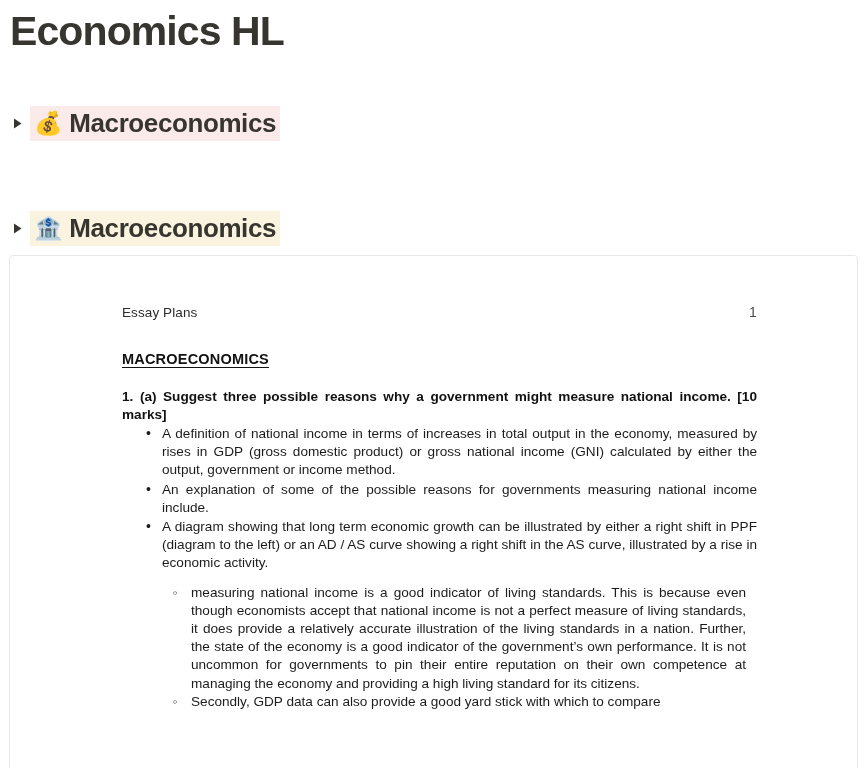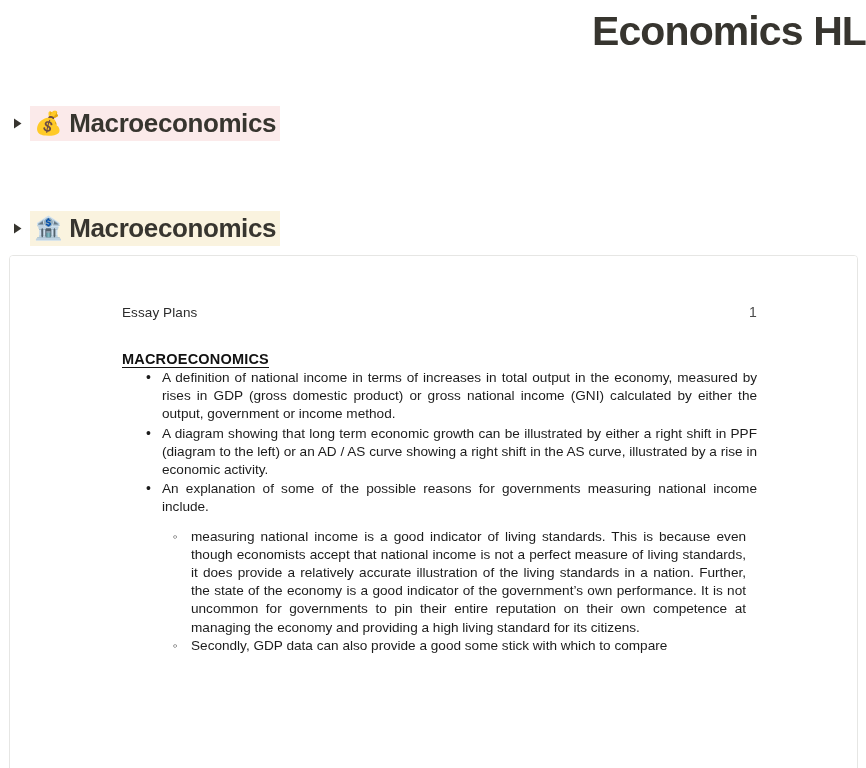--- a/index.html
+++ b/index.html
@@ -19,21 +19,20 @@
   
   .page-title {
     margin: 0;
     padding: 6px 0 0 10px;
     font-size: 41px;
     line-height: 50px;
     font-weight: 700;
     letter-spacing: -0.9px;
     color: #37352f;
     font-family: "Liberation Sans", sans-serif;
-    text-align: right;
   }
 
   
   .toggle-row {
     display: flex;
     align-items: center;
     padding-left: 12px;
     height: 36px;
   }
   .toggle-row.micro { margin-top: 49px; }
@@ -229,30 +228,31 @@
   <div class="pdf-viewport">
     <div class="pdf-page">
 
       <div class="doc-header">
         <span>Essay Plans</span>
         <span class="pageno">1</span>
       </div>
 
       <div class="doc-section-title">MACROECONOMICS</div>
 
+      <div class="doc-q">1. (a) Suggest three possible reasons why a government might measure national income.  [10 marks]</div>
 
       <ul class="lvl1">
         <li>A definition of national income in terms of increases in total output in the economy, measured by rises in GDP (gross domestic product) or gross national income (GNI) calculated by either the output, government or income method.</li>
+        <li>An explanation of some of the possible reasons for governments measuring national income include.</li>
         <li>A diagram showing that long term economic growth can be illustrated by either a right shift in PPF (diagram to the left) or an AD / AS curve showing a right shift in the AS curve, illustrated by a rise in economic activity.</li>
-        <li>An explanation of some of the possible reasons for governments measuring national income include.</li>
       </ul>
 
       <ul class="lvl2">
         <li>measuring national income is a good indicator of living standards.  This is because even though economists accept that national income is not a perfect measure of living standards, it does provide a relatively accurate illustration of the living standards in a nation. Further, the state of the economy is a good indicator of the government’s own performance.  It is not uncommon for governments to pin their entire reputation on their own competence at managing the economy and providing a high living standard for its citizens.</li>
-        <li>Secondly, GDP data can also provide a good some stick with which to compare</li>
+        <li>Secondly, GDP data can also provide a good yard stick with which to compare</li>
       </ul>
 
     </div>
   </div>
 
   <div class="pdf-caption-bar">
     <span class="pdf-caption">MACROECONOMICS ESSYAS.pdf</span>
   </div>
 
 </div>

